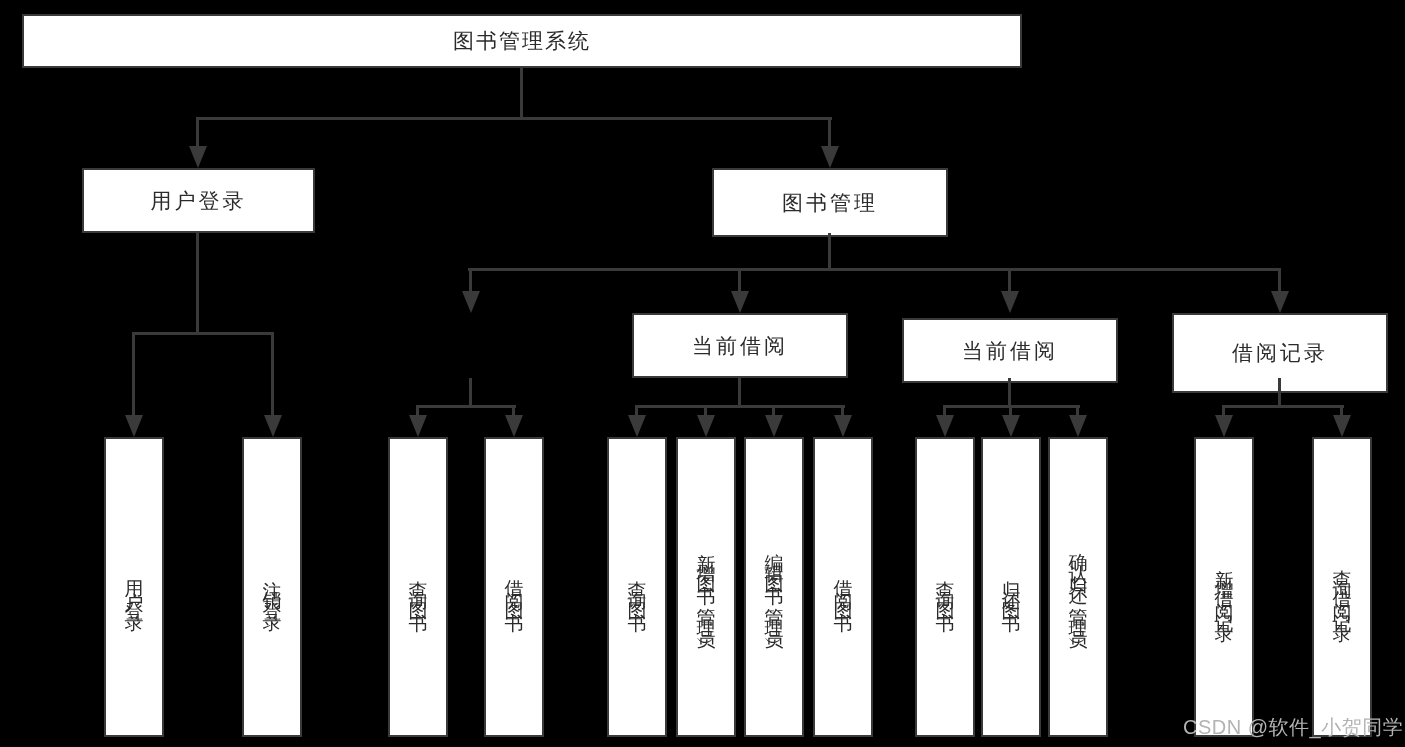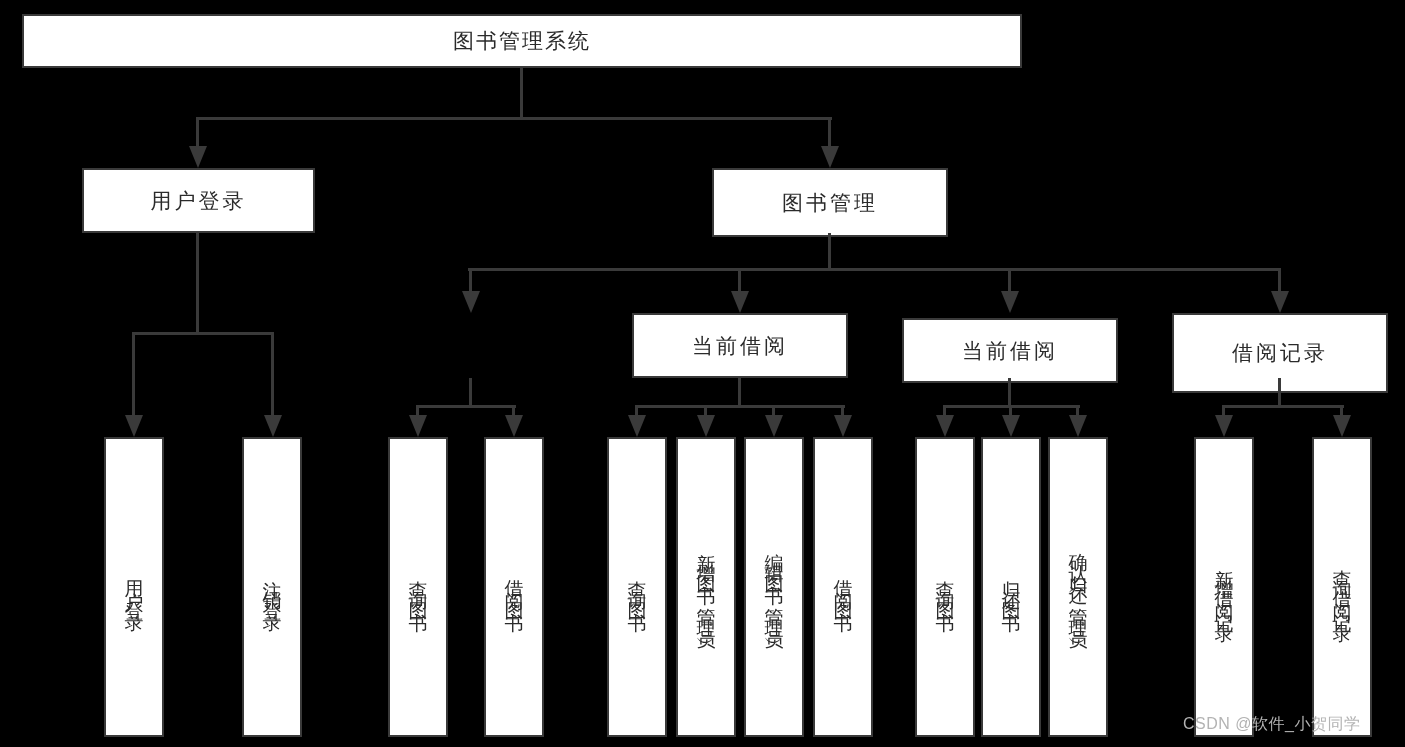--- a/index.html
+++ b/index.html
@@ -23,21 +23,21 @@
   .vl { position:absolute; width:3px; background:#3a3a3a; }
   .arrow { position:absolute; width:3px; background:#3a3a3a; }
   .arrow::after {
     content:""; position:absolute; left:50%; bottom:-22px;
     transform:translateX(-50%); width:0; height:0;
     border-left:9px solid transparent; border-right:9px solid transparent;
     border-top:22px solid #3a3a3a;
   }
   .watermark {
     position:absolute; left:1183px; top:714px; z-index:10;
-    font-size:16px; color:#b3b3b3; letter-spacing:0.5px; white-space:nowrap;
+    font-size:20px; color:#b3b3b3; letter-spacing:0.5px; white-space:nowrap;
   }
 </style>
 </head>
 <body>
 
 <div class="canvas">
 
   <div class="box hbox root" style="left:22px; top:14px; width:1000px; height:54px;">图书管理系统</div>
 
   <div class="box hbox" style="left:82px; top:168px; width:233px; height:65px;">用户登录</div>

